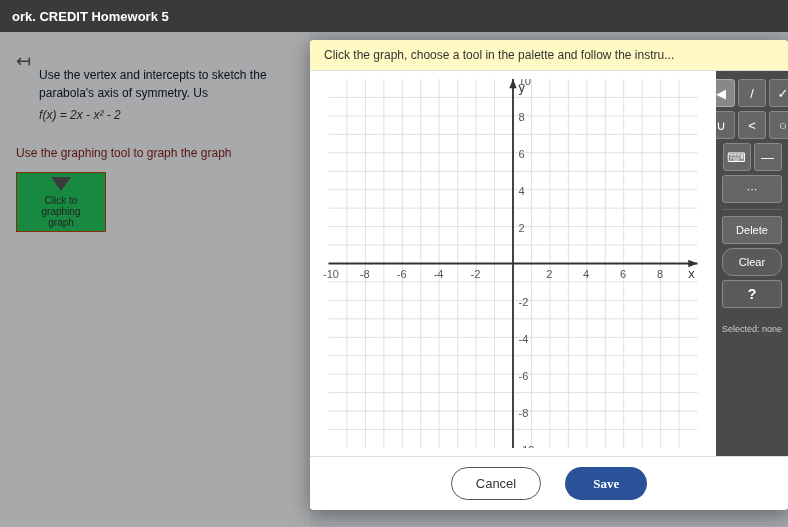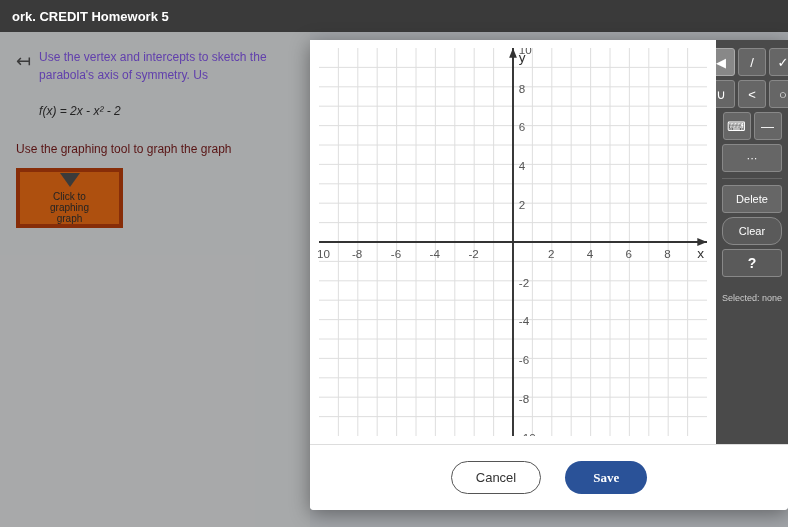--- a/index.html
+++ b/index.html
@@ -55,40 +55,41 @@
       margin-bottom: 16px;
     }
     .back-arrow {
       font-size: 18px;
       color: #555;
       cursor: pointer;
       margin-top: 2px;
     }
     .left-panel-text {
       font-size: 12px;
-      color: #8b5cf6;
+      color: #0f172a;
       line-height: 1.5;
+      margin-top: 18px;
     }
     .formula {
       font-size: 12px;
       color: #333;
-      margin-top: 20px;
+      margin-top: 6px;
       font-style: italic;
     }
     .graphing-instruction {
       font-size: 12px;
       color: #7f1d1d;
       margin-top: 24px;
       margin-bottom: 12px;
     }
     .thumbnail-box {
-      width: 107px;
+      width: 90px;
       height: 60px;
-      background: #f97316;
-      border: 4px solid #c2410c;
+      background: #22c55e;
+      border: 1px solid #c2410c;
       display: flex;
       flex-direction: column;
       align-items: center;
       justify-content: center;
       cursor: pointer;
       font-size: 10px;
       color: #333;
     }
     .triangle-icon {
       width: 0;
@@ -236,21 +237,21 @@
 
     .selected-label {
       color: #ccc;
       font-size: 9px;
       text-align: left;
       margin-top: 12px;
     }
 
     
     .modal-footer {
-      padding: 16px 14px;
+      padding: 10px 14px;
       display: flex;
       justify-content: center;
       gap: 24px;
       border-top: 1px solid #ddd;
       flex-shrink: 0;
       background: white;
       border-radius: 0 0 4px 4px;
     }
 
     .btn-cancel {
@@ -304,20 +305,23 @@
     <span>Click to</span>
     <span>graphing</span>
     <span>graph</span>
   </div>
 </div>
 
 <div class="modal-overlay"></div>
 
 <div class="modal">
 
+  <div class="modal-header">
+    <span>Click the graph, choose a tool in the palette and follow the instru...</span>
+  </div>
 
   <div class="modal-body">
 
     <div class="graph-area">
       <svg class="grid-svg" viewBox="-10 -10 20 20" preserveAspectRatio="xMidYMid meet">
 
         <line x1="-9" y1="-10" x2="-9" y2="10" stroke="#ddd" stroke-width="0.05"></line>
         <line x1="-8" y1="-10" x2="-8" y2="10" stroke="#ddd" stroke-width="0.05"></line>
         <line x1="-7" y1="-10" x2="-7" y2="10" stroke="#ddd" stroke-width="0.05"></line>
         <line x1="-6" y1="-10" x2="-6" y2="10" stroke="#ddd" stroke-width="0.05"></line>

